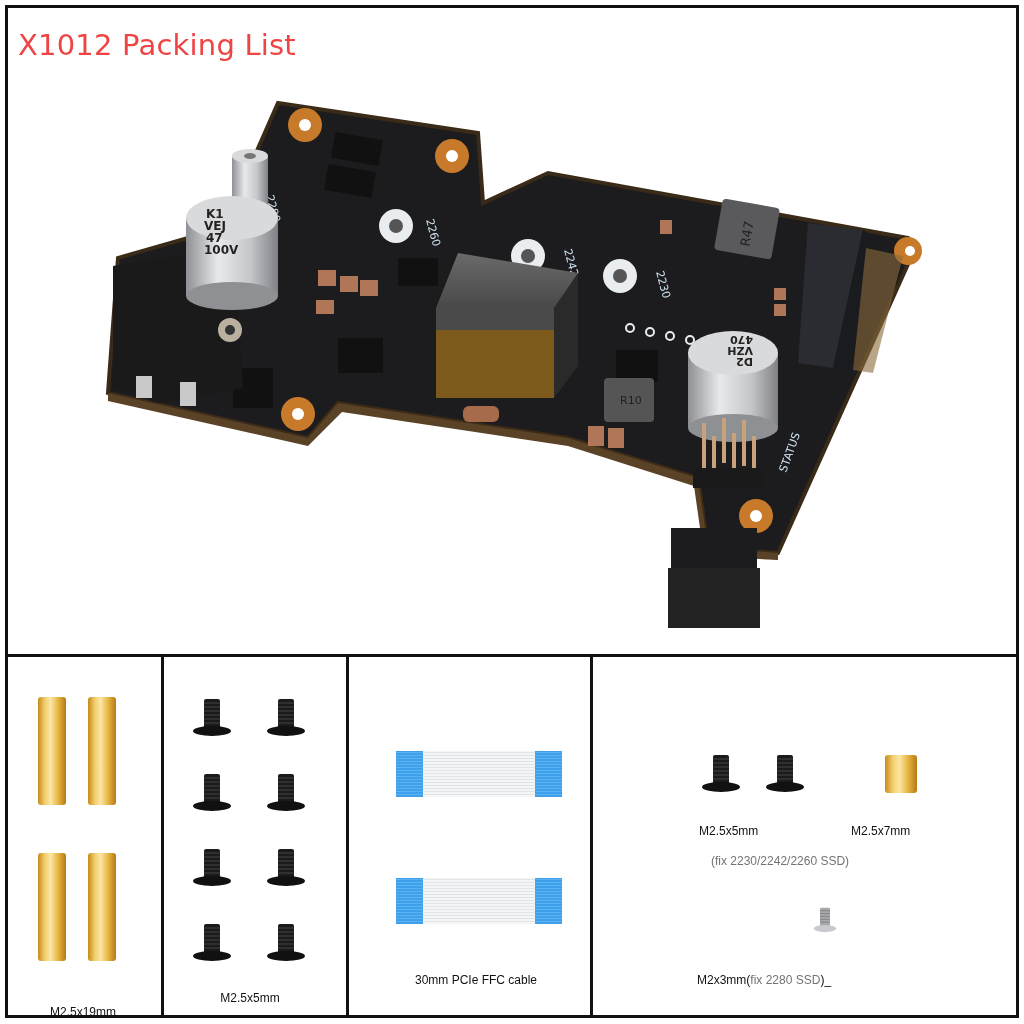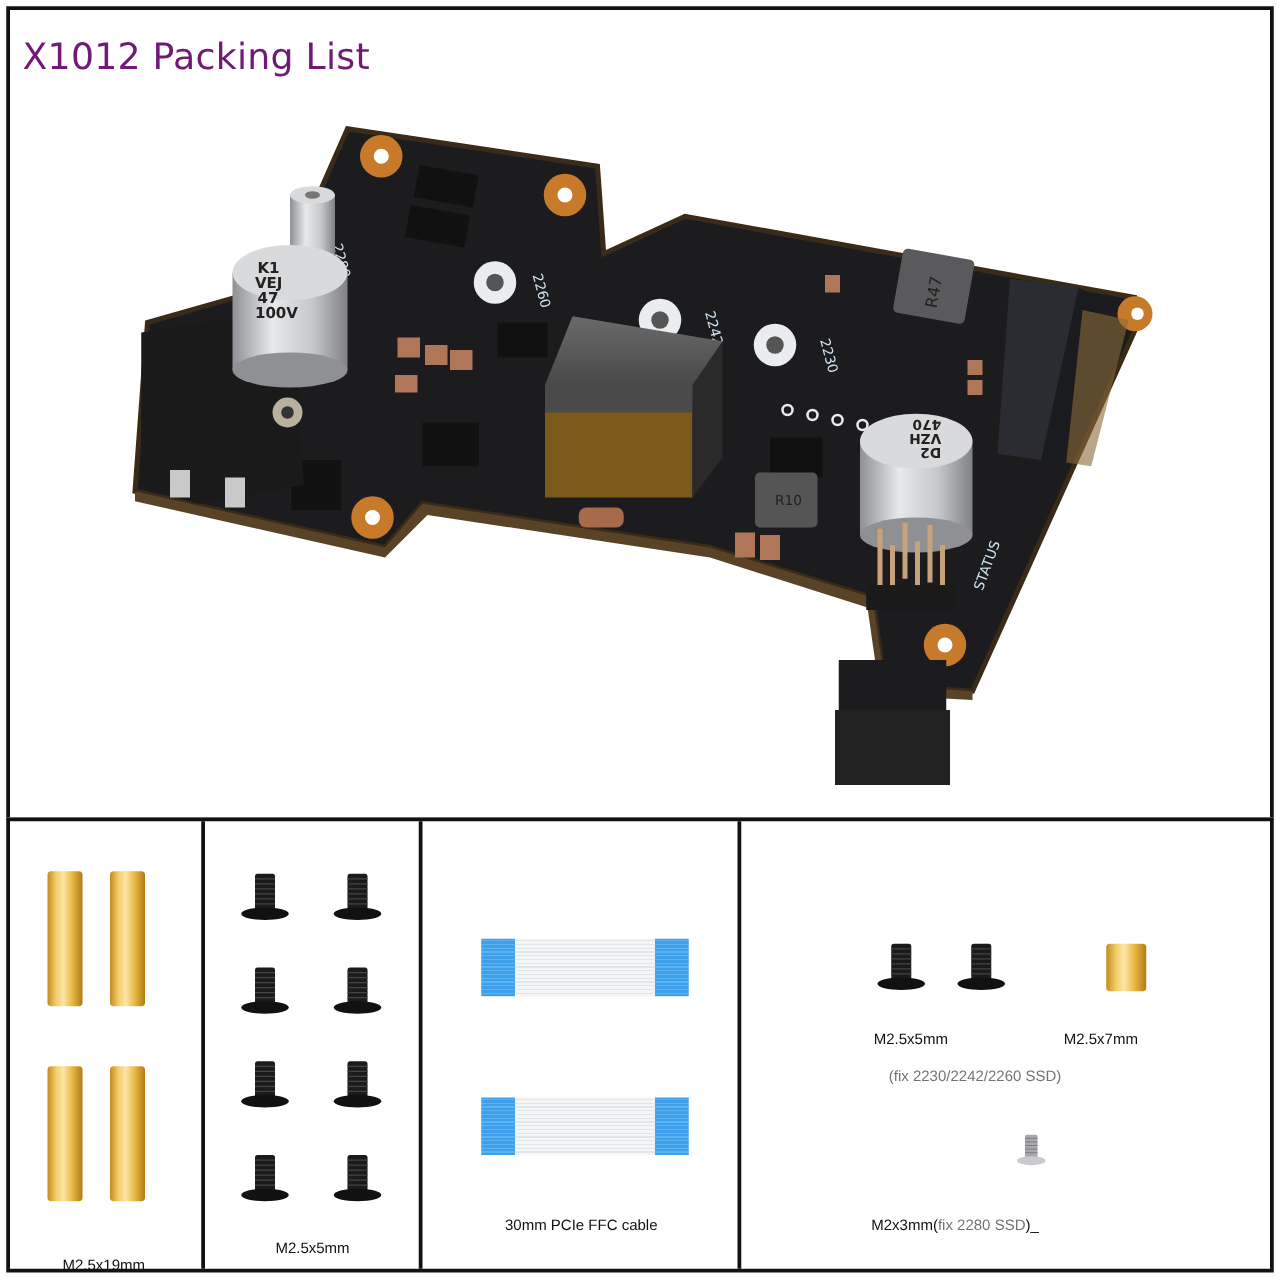--- a/index.html
+++ b/index.html
@@ -1,25 +1,25 @@
 <!DOCTYPE html>
 <html><head>
 <meta charset="utf-8">
 <style>
   html, body { margin:0; padding:0; background:#ffffff; }
   body { width:1024px; height:1024px; position:relative; overflow:hidden; font-family:"DejaVu Sans", sans-serif; }
   .frame { position:absolute; box-sizing:border-box; border:3px solid #111; background:#fff; }
   #top { left:5px; top:5px; width:1014px; height:652px; }
-  #title { position:absolute; left:10px; top:20px; font-size:29px; color:#701a75; letter-spacing:0.2px; font-family:"DejaVu Sans", sans-serif; }
+  #title { position:absolute; left:10px; top:20px; font-size:29px; color:#ef4444; letter-spacing:0.2px; font-family:"DejaVu Sans", sans-serif; }
   #bottom { left:5px; top:654px; width:1014px; height:364px; }
   .cell { position:absolute; top:0; height:100%; box-sizing:border-box; }
   .cell + .cell { border-left:3px solid #111; }
   #c1 { left:0; width:156px; }
   #c2 { left:153px; width:175px; }
-  #c3 { left:327px; width:281px; }
+  #c3 { left:338px; width:281px; }
   #c4 { left:582px; width:426px; }
   .lbl { position:absolute; font-family:"Liberation Sans", sans-serif; font-size:12px; color:#111; text-align:center; }
   .red { color:#737373; }
   .standoff { position:absolute; width:28px; border-radius:3px;
     background:linear-gradient(90deg,#c58b1c 0%,#f3cf6d 25%,#fbe6a6 45%,#e9b947 70%,#b47a12 100%); }
   .screw { position:absolute; width:42px; height:42px; }
   .ffc { position:absolute; width:166px; height:46px; display:flex; }
   .ffc .tab { width:27px; height:100%; background:repeating-linear-gradient(0deg,#3f9fea 0 2px,#5bb4f2 2px 3px); }
   .ffc .body { flex:1; background:repeating-linear-gradient(0deg,#f4f5f6 0 2px,#e2e5e8 2px 3px); }
   svg { display:block; }

